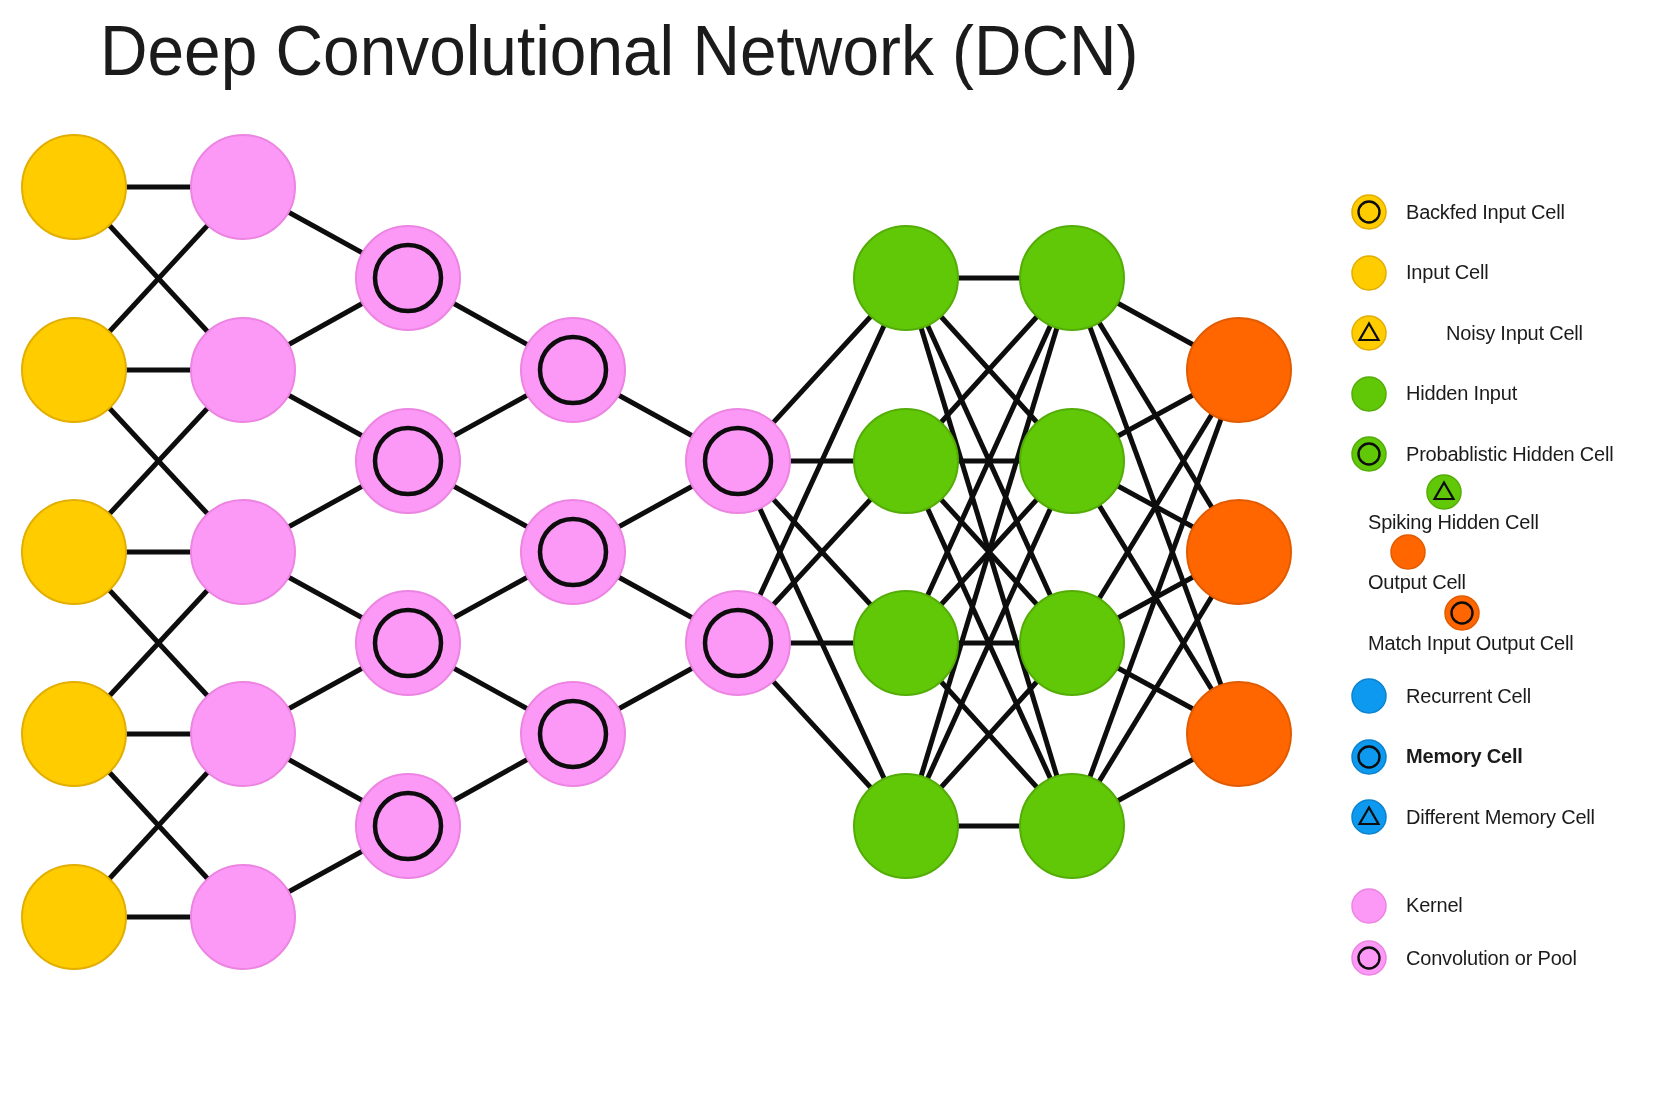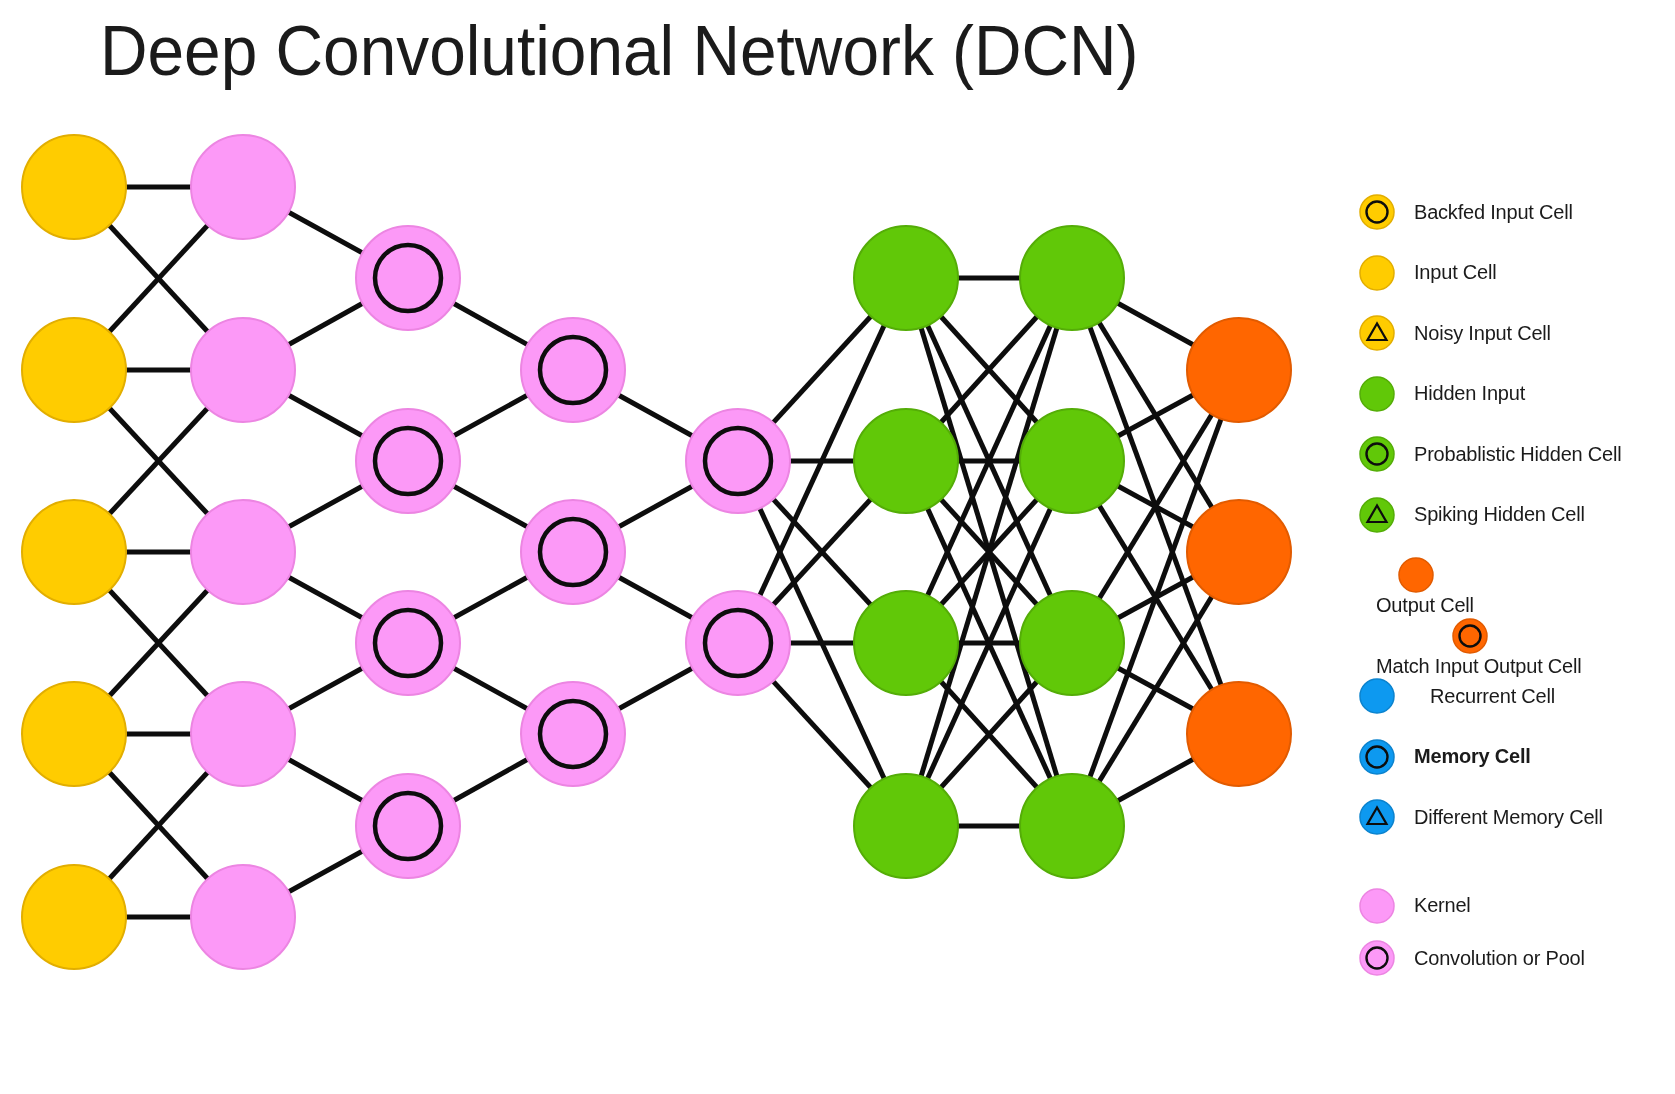--- a/index.html
+++ b/index.html
@@ -11,24 +11,25 @@
     font-family: "Liberation Sans", sans-serif;
   }
   #network-svg { position: absolute; left: 0; top: 0; }
   #legend {
     position: absolute;
     left: 1350px; top: 193px;
     width: 322px;
   }
   .legend-item {
     position: absolute;
-    left: 8px;
+    left: 0;
     height: 38px;
     display: flex;
     align-items: center;
+    justify-content: flex-end;
   }
   .legend-icon { flex: 0 0 38px; }
   .legend-label {
     margin-left: 18px;
     font-size: 20px;
     color: #1b1b1b;
     letter-spacing: -0.2px;
     white-space: nowrap;
   }
 </style>
@@ -156,61 +157,61 @@
         <circle cx="19" cy="19" r="10.5" fill="none" stroke="#0D0D0D" stroke-width="2.4"></circle>
       </svg>
       <span class="legend-label">Backfed Input Cell</span>
     </div>
     <div class="legend-item" style="top: 60.5px;">
       <svg class="legend-icon" width="38" height="38" viewBox="0 0 38 38">
         <circle cx="19" cy="19" r="17" fill="#FFCC00" stroke="#E2AE00" stroke-width="1.5"></circle>
       </svg>
       <span class="legend-label">Input Cell</span>
     </div>
-    <div class="legend-item" style="top: 121px;">
+    <div class="legend-item" style="top: 121px; gap: 40px;">
       <svg class="legend-icon" width="38" height="38" viewBox="0 0 38 38">
         <circle cx="19" cy="19" r="17" fill="#FFCC00" stroke="#E2AE00" stroke-width="1.5"></circle>
         <polygon points="19,9.5 9.5,26 28.5,26" fill="none" stroke="#0D0D0D" stroke-width="2.2" stroke-linejoin="miter"></polygon>
       </svg>
       <span class="legend-label">Noisy Input Cell</span>
     </div>
     <div class="legend-item" style="top: 181.5px;">
       <svg class="legend-icon" width="38" height="38" viewBox="0 0 38 38">
         <circle cx="19" cy="19" r="17" fill="#61C808" stroke="#54AD07" stroke-width="1.5"></circle>
       </svg>
       <span class="legend-label">Hidden Input</span>
     </div>
     <div class="legend-item" style="top: 242px;">
       <svg class="legend-icon" width="38" height="38" viewBox="0 0 38 38">
         <circle cx="19" cy="19" r="17" fill="#61C808" stroke="#54AD07" stroke-width="1.5"></circle>
         <circle cx="19" cy="19" r="10.5" fill="none" stroke="#0D0D0D" stroke-width="2.4"></circle>
       </svg>
       <span class="legend-label">Probablistic Hidden Cell</span>
     </div>
-    <div class="legend-item" style="top: 302.5px;">
+    <div class="legend-item" style="top: 302.5px; flex-direction: column;">
       <svg class="legend-icon" width="38" height="38" viewBox="0 0 38 38">
         <circle cx="19" cy="19" r="17" fill="#61C808" stroke="#54AD07" stroke-width="1.5"></circle>
         <polygon points="19,9.5 9.5,26 28.5,26" fill="none" stroke="#0D0D0D" stroke-width="2.2" stroke-linejoin="miter"></polygon>
       </svg>
       <span class="legend-label">Spiking Hidden Cell</span>
     </div>
     <div class="legend-item" style="top: 363px; flex-direction: column;">
       <svg class="legend-icon" width="38" height="38" viewBox="0 0 38 38">
         <circle cx="19" cy="19" r="17" fill="#FF6600" stroke="#E25B00" stroke-width="1.5"></circle>
       </svg>
       <span class="legend-label">Output Cell</span>
     </div>
     <div class="legend-item" style="top: 423.5px; flex-direction: column;">
       <svg class="legend-icon" width="38" height="38" viewBox="0 0 38 38">
         <circle cx="19" cy="19" r="17" fill="#FF6600" stroke="#E25B00" stroke-width="1.5"></circle>
         <circle cx="19" cy="19" r="10.5" fill="none" stroke="#0D0D0D" stroke-width="2.4"></circle>
       </svg>
       <span class="legend-label">Match Input Output Cell</span>
     </div>
-    <div class="legend-item" style="top: 484px; gap: 16px;">
+    <div class="legend-item" style="top: 484px;">
       <svg class="legend-icon" width="38" height="38" viewBox="0 0 38 38">
         <circle cx="19" cy="19" r="17" fill="#0D99F0" stroke="#0B83CE" stroke-width="1.5"></circle>
       </svg>
       <span class="legend-label">Recurrent Cell</span>
     </div>
     <div class="legend-item" style="top: 544.5px; font-weight: bold;">
       <svg class="legend-icon" width="38" height="38" viewBox="0 0 38 38">
         <circle cx="19" cy="19" r="17" fill="#0D99F0" stroke="#0B83CE" stroke-width="1.5"></circle>
         <circle cx="19" cy="19" r="10.5" fill="none" stroke="#0D0D0D" stroke-width="2.4"></circle>
       </svg>

